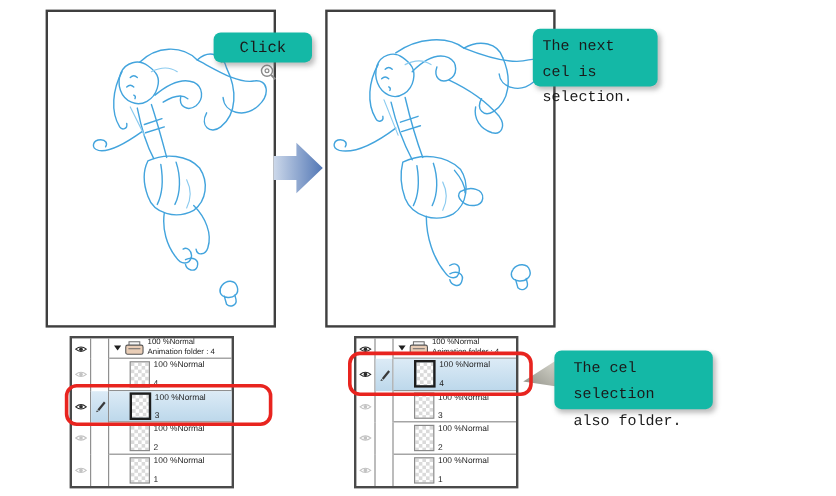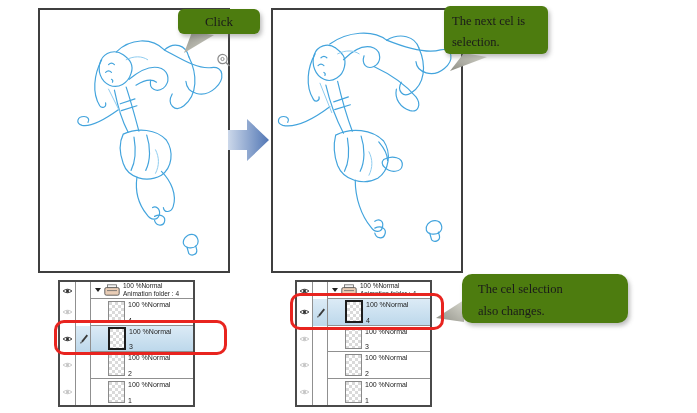--- a/index.html
+++ b/index.html
@@ -14,29 +14,29 @@
   }
   #canvas-left{left:38px;}
   #canvas-right{left:271px;}
   .sketch{position:absolute;left:0;top:0;width:100%;height:100%;}
 
   
   #arrow{position:absolute;left:227px;top:116px;}
 
   
   .callout{
-    position:absolute;background:#4d7c0f;border-radius:6px;
+    position:absolute;background:#14b8a6;border-radius:6px;
     box-shadow:2px 3px 4px rgba(110,110,110,.45);
-    color:#1a1a1a;font-family:Liberation Serif, serif;font-size:12.5px;
-    z-index:4;box-sizing:border-box;
+    color:#1a1a1a;font-family:Liberation Mono, monospace;font-size:12.5px;
+    z-index:4;box-sizing:border-box;margin-top:18px;
   }
   #callout-click{left:178px;top:9px;width:82px;height:25px;
     display:flex;align-items:center;justify-content:center;font-size:13px;}
   #callout-next{left:444px;top:6px;width:104px;height:48px;padding:5px 8px;line-height:21px;}
-  #callout-sel{left:462px;top:274px;width:166px;height:49px;padding:4px 8px 4px 16px;line-height:22px;border-radius:10px;}
+  #callout-sel{left:462px;top:274px;width:132px;height:49px;padding:4px 8px 4px 16px;line-height:22px;}
   .tail{position:absolute;z-index:3;}
 
   
   #magnifier{position:absolute;left:176px;top:43px;z-index:2;}
 
   
   .palette{
     position:absolute;top:280px;width:137px;height:127px;background:#fff;
     border:2px solid #4a4a4a;box-sizing:border-box;display:flex;flex-direction:column;
   }
@@ -173,21 +173,21 @@
   <defs>
       <linearGradient id="t3" x1="1" y1="0" x2="0" y2="1">
     <stop offset="0" stop-color="#d9d9cf"></stop>
         <stop offset="1" stop-color="#8f8f86"></stop>
       </linearGradient>
     </defs>
   <polygon points="30,3 2,21 30,25" fill="url(#t3)"></polygon>
 </svg>
 <div class="callout" id="callout-sel">
   <div>The cel selection</div>
-  <div>also changes.</div>
+  <div>also folder.</div>
 </div>
 
 <div class="palette" id="palette-left">
   <div class="p-header">
     <div class="eye-cell">
       <svg class="eye" width="11" height="8" viewBox="0 0 12 9">
         <path d="M1,4.5 Q6,0.5 11,4.5 Q6,8.5 1,4.5 Z" fill="none" stroke="currentColor" stroke-width="1"></path>
         <circle cx="6" cy="4.5" r="1.7" fill="currentColor"></circle>
         </svg>
     </div>

